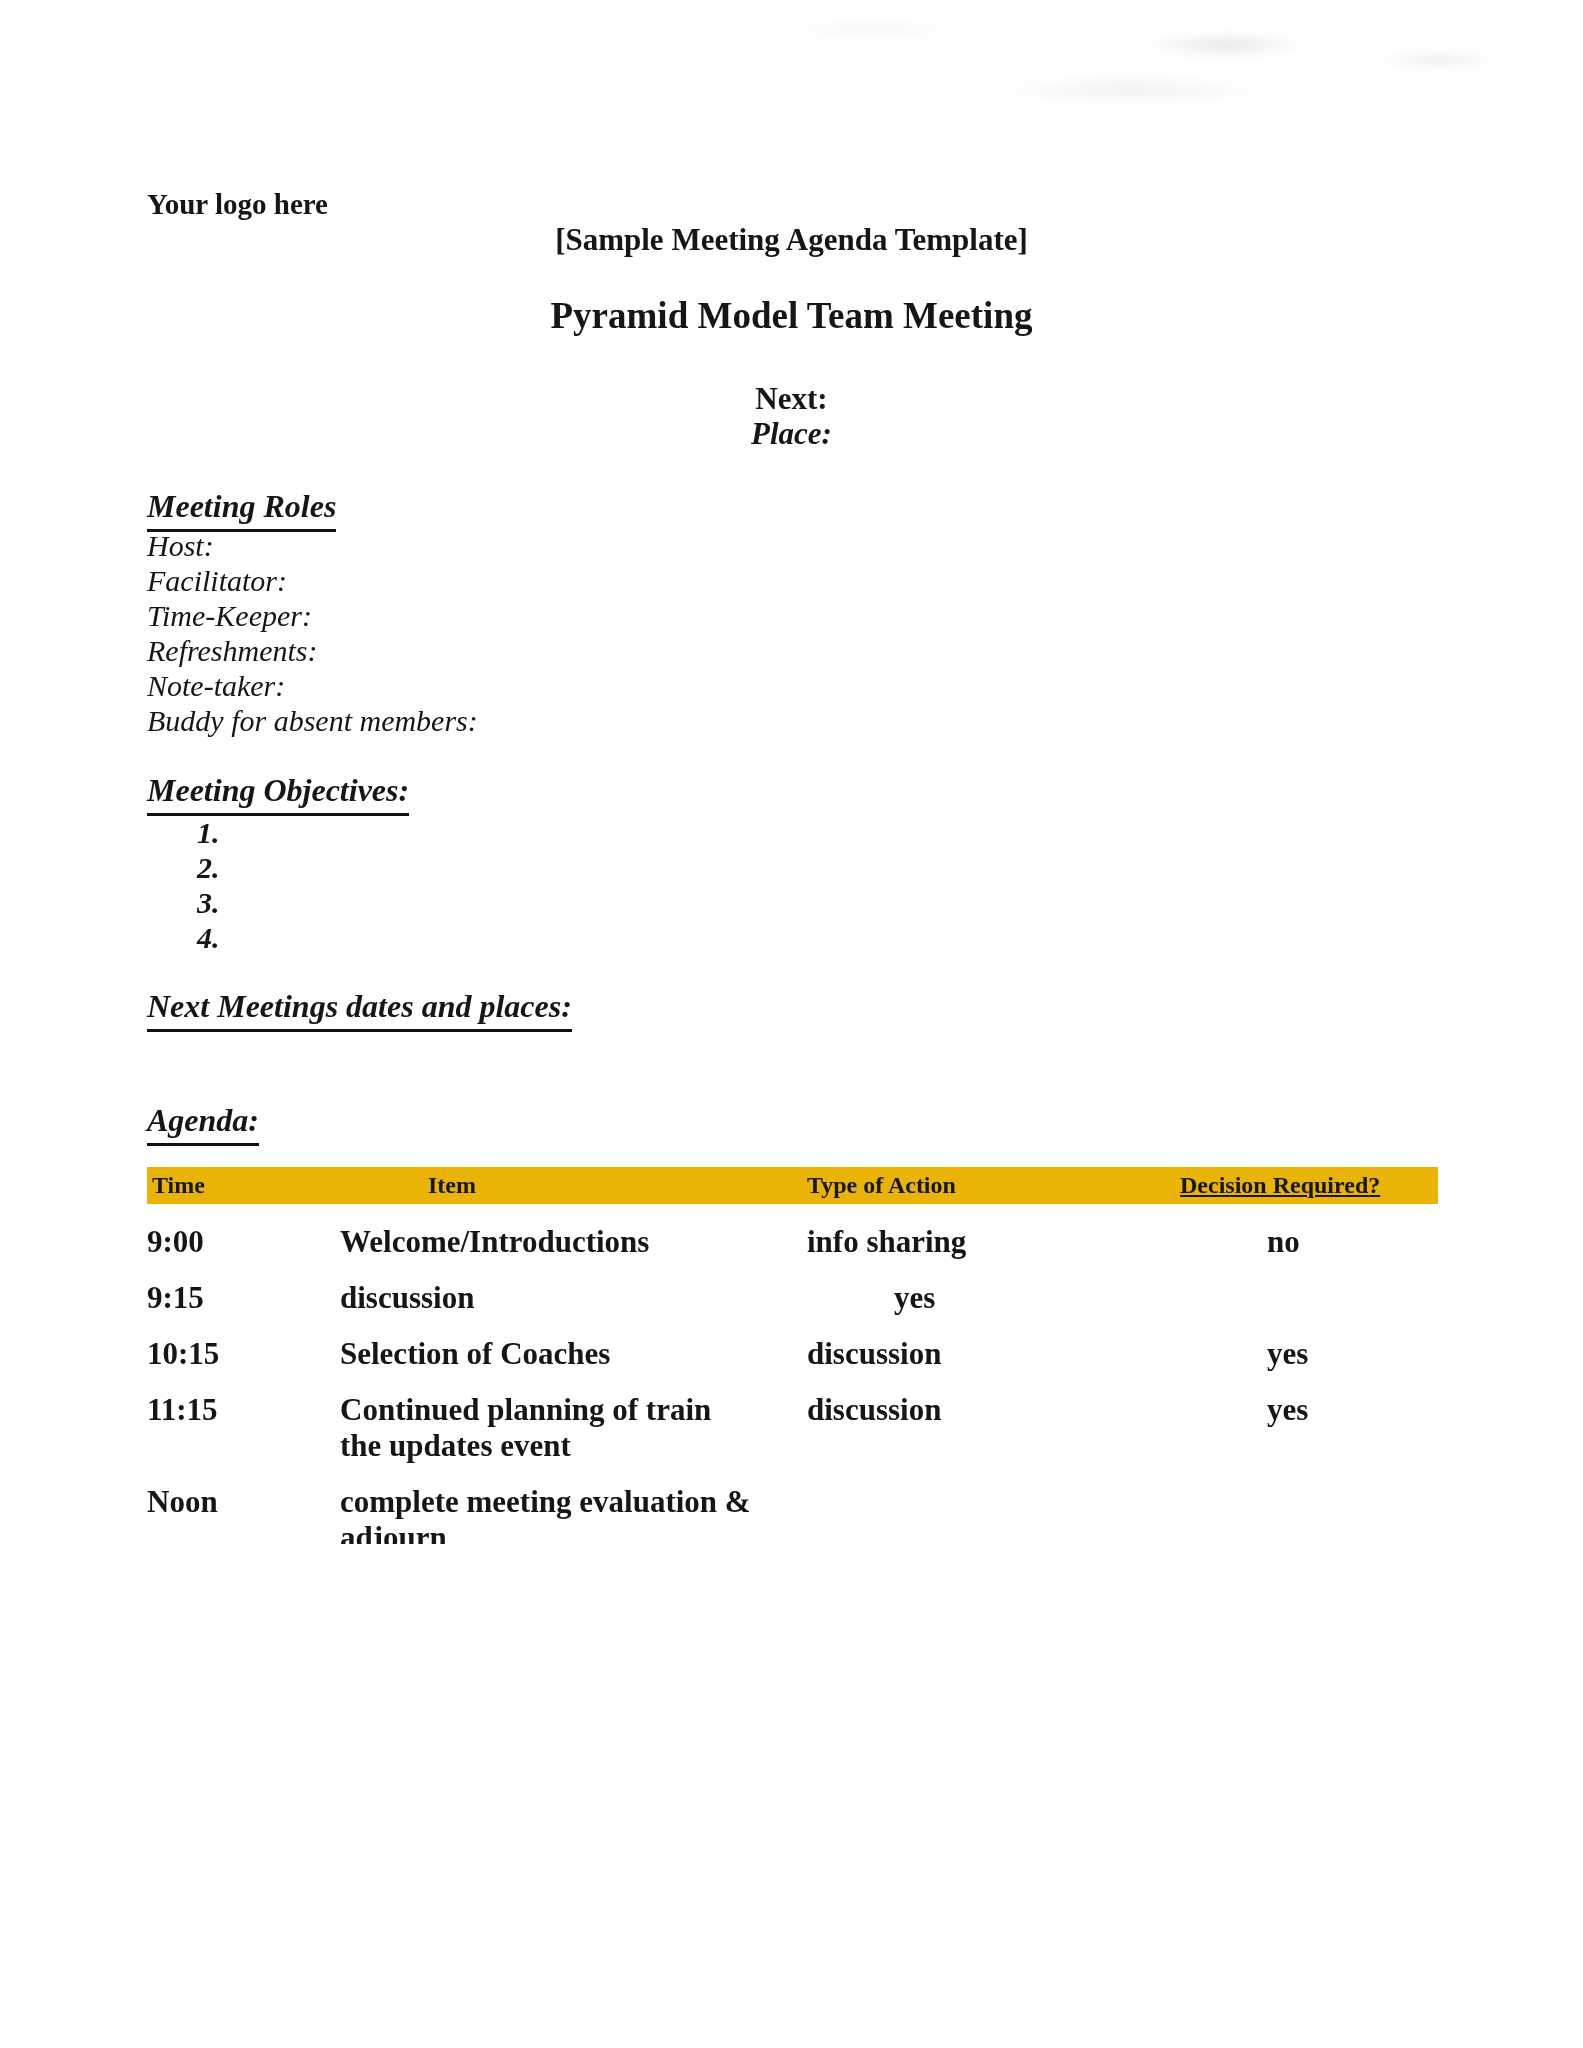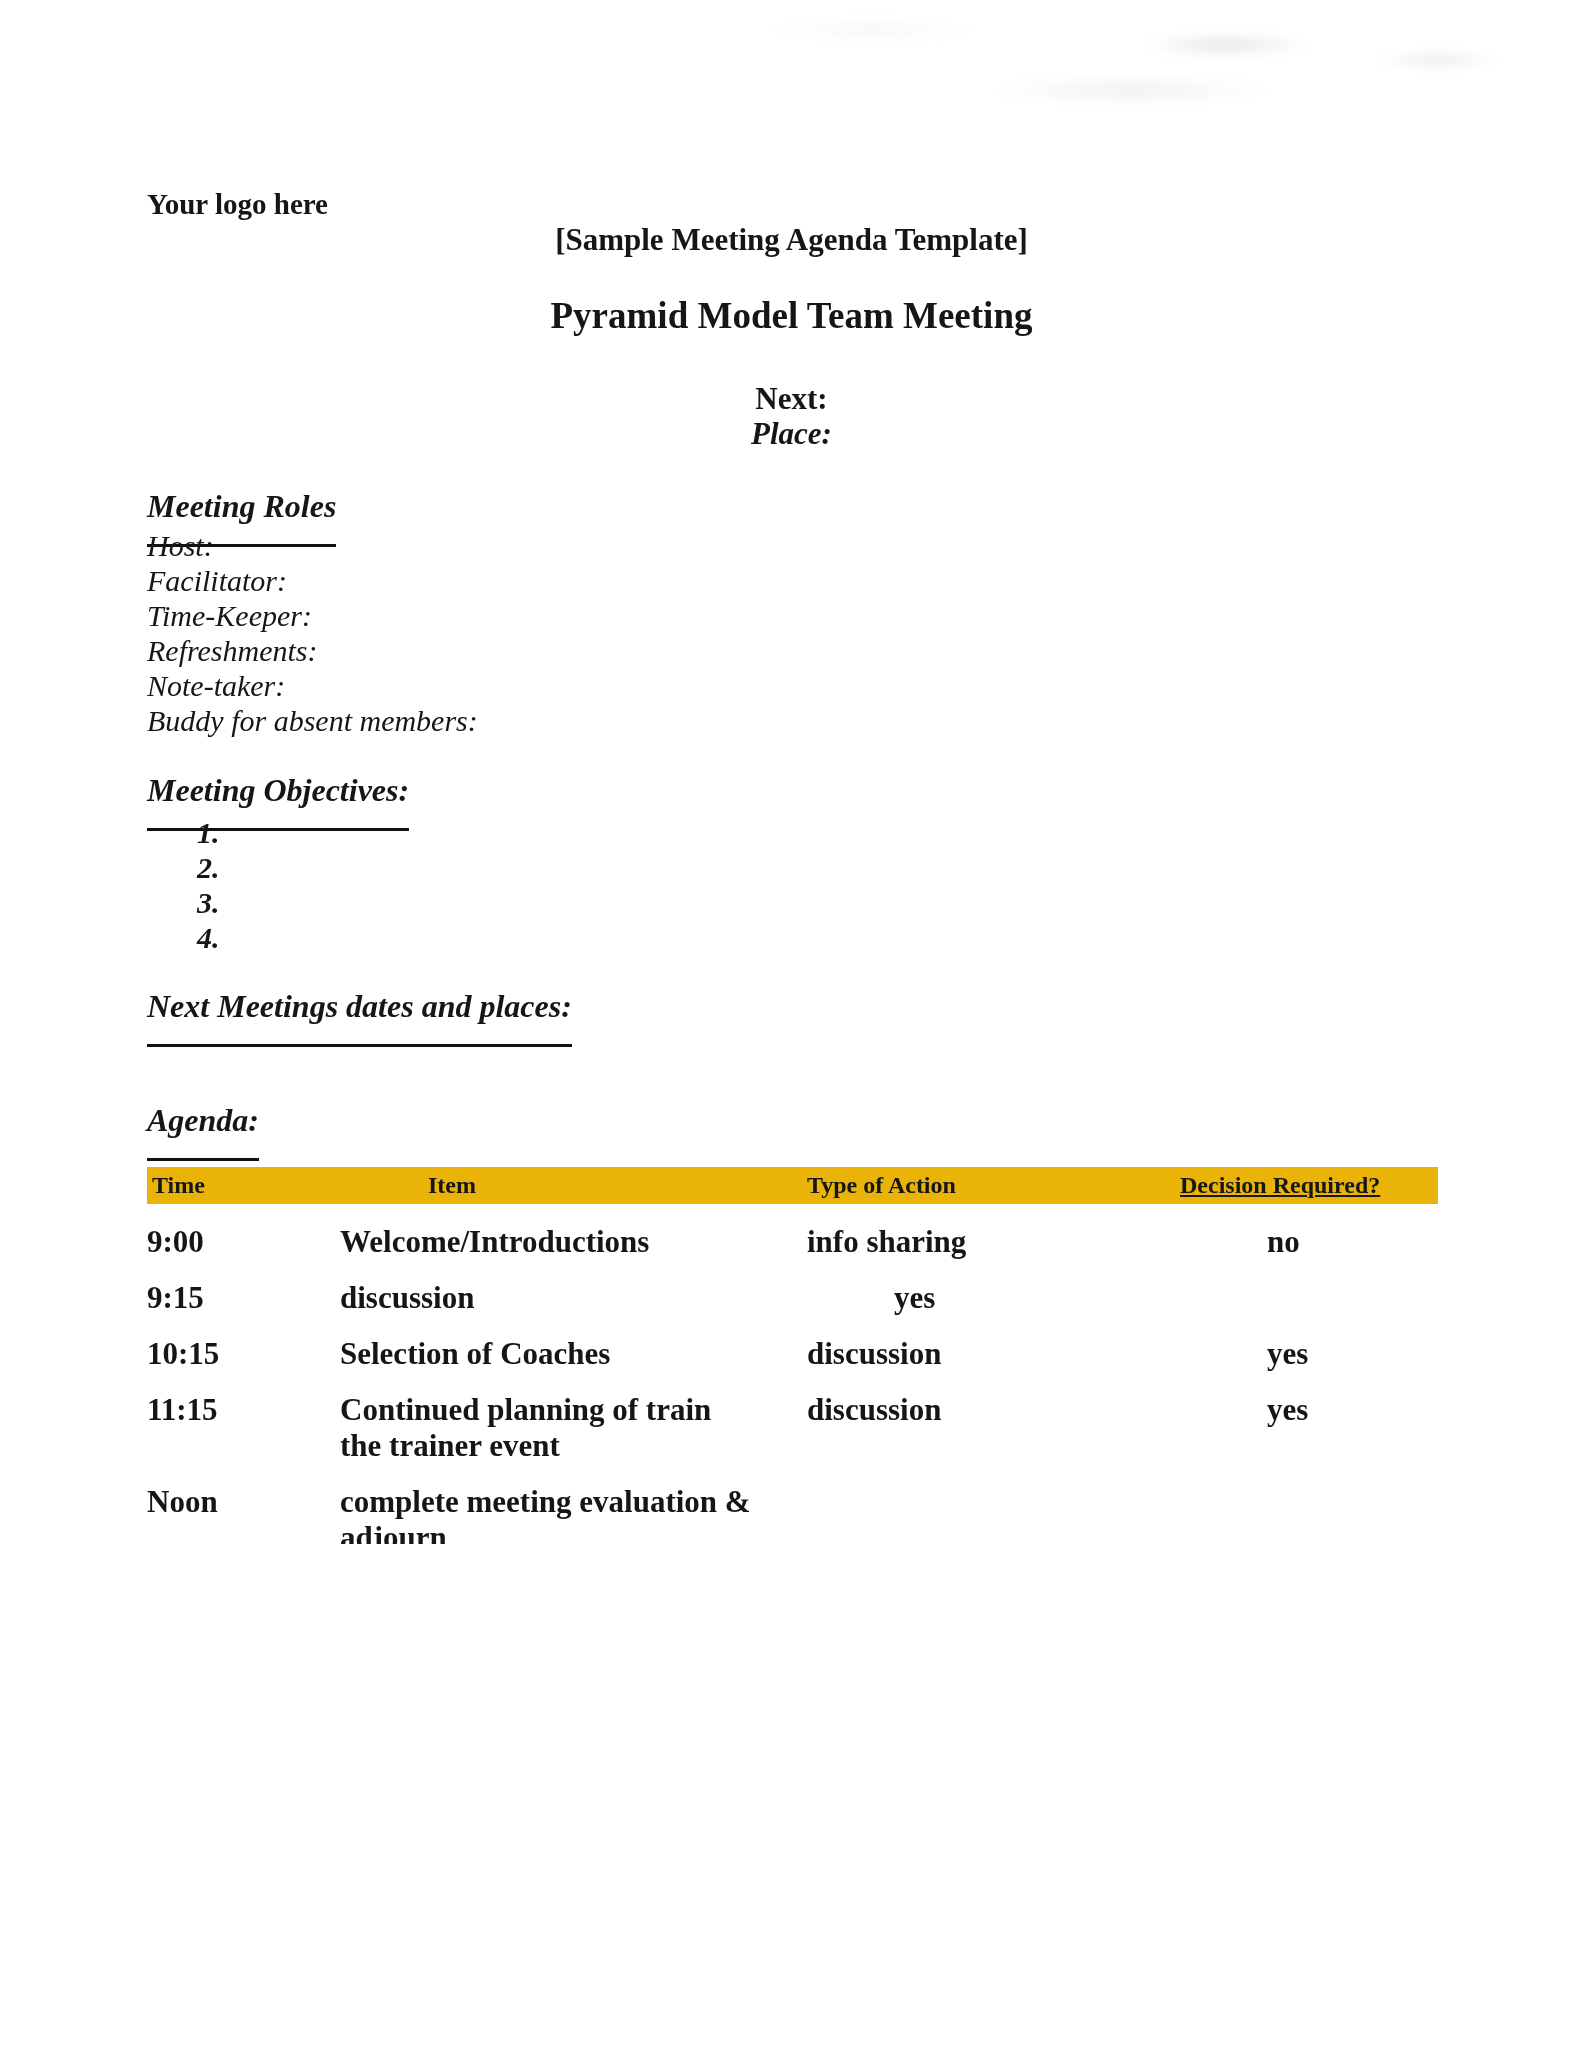--- a/index.html
+++ b/index.html
@@ -19,21 +19,21 @@
   .subtitle{top:222px;font-size:31px;line-height:35px;}
   .doc-title{top:295px;font-size:37px;line-height:42px;}
   .date-line{top:381px;font-size:31px;line-height:35px;}
   .place-line{top:416px;font-size:31px;line-height:35px;font-style:italic;}
 
   .section-heading{
     font-size:32px;line-height:1.15;
     font-weight:bold;font-style:italic;
     display:inline-block;
     border-bottom:3px solid #111;
-    padding-bottom:19px;
+    padding-bottom:4px;
   }
   .h-roles{left:147px;top:488px;}
   .h-objectives{left:147px;top:772px;}
   .h-next{left:147px;top:988px;}
   .h-agenda{left:147px;top:1102px;}
 
   .roles-list{left:147px;top:528px;font-size:30px;line-height:35px;font-style:italic;}
   .objectives-list{left:197px;top:815px;font-size:30px;line-height:35px;font-weight:bold;font-style:italic;}
 
   .agenda-table{left:147px;top:1167px;width:1291px;}
@@ -138,21 +138,21 @@
     <div class="trow">
       <div class="time-cell">10:15</div>
       <div class="item-cell">Selection of Coaches</div>
       <div class="action-cell">discussion</div>
       <div class="decision-cell">yes</div>
     </div>
 
     <div class="trow">
       <div class="time-cell">11:15</div>
       <div class="item-cell">Continued planning of train
-the trainer event</div>
+the updates event</div>
       <div class="action-cell">discussion</div>
       <div class="decision-cell">yes</div>
     </div>
 
     <div class="trow">
       <div class="time-cell">Noon</div>
       <div class="item-cell">complete meeting evaluation &amp;
 adjourn</div>
       <div class="action-cell"></div>
       <div class="decision-cell"></div>

